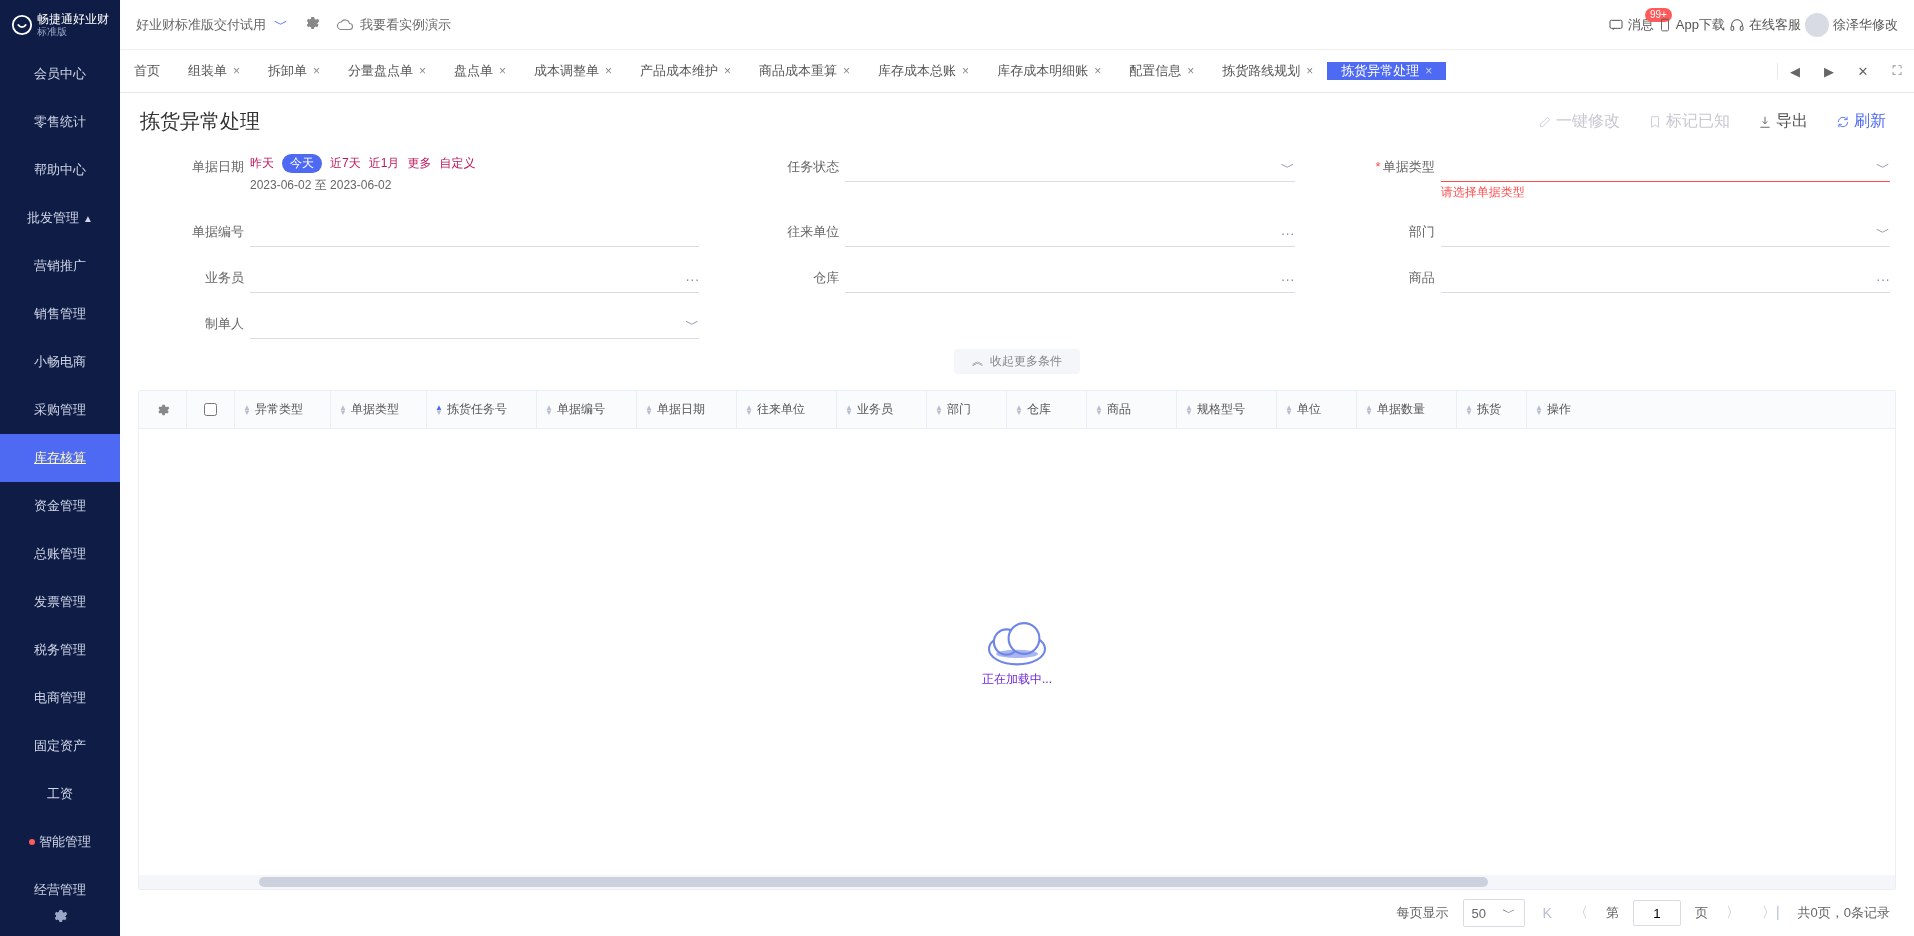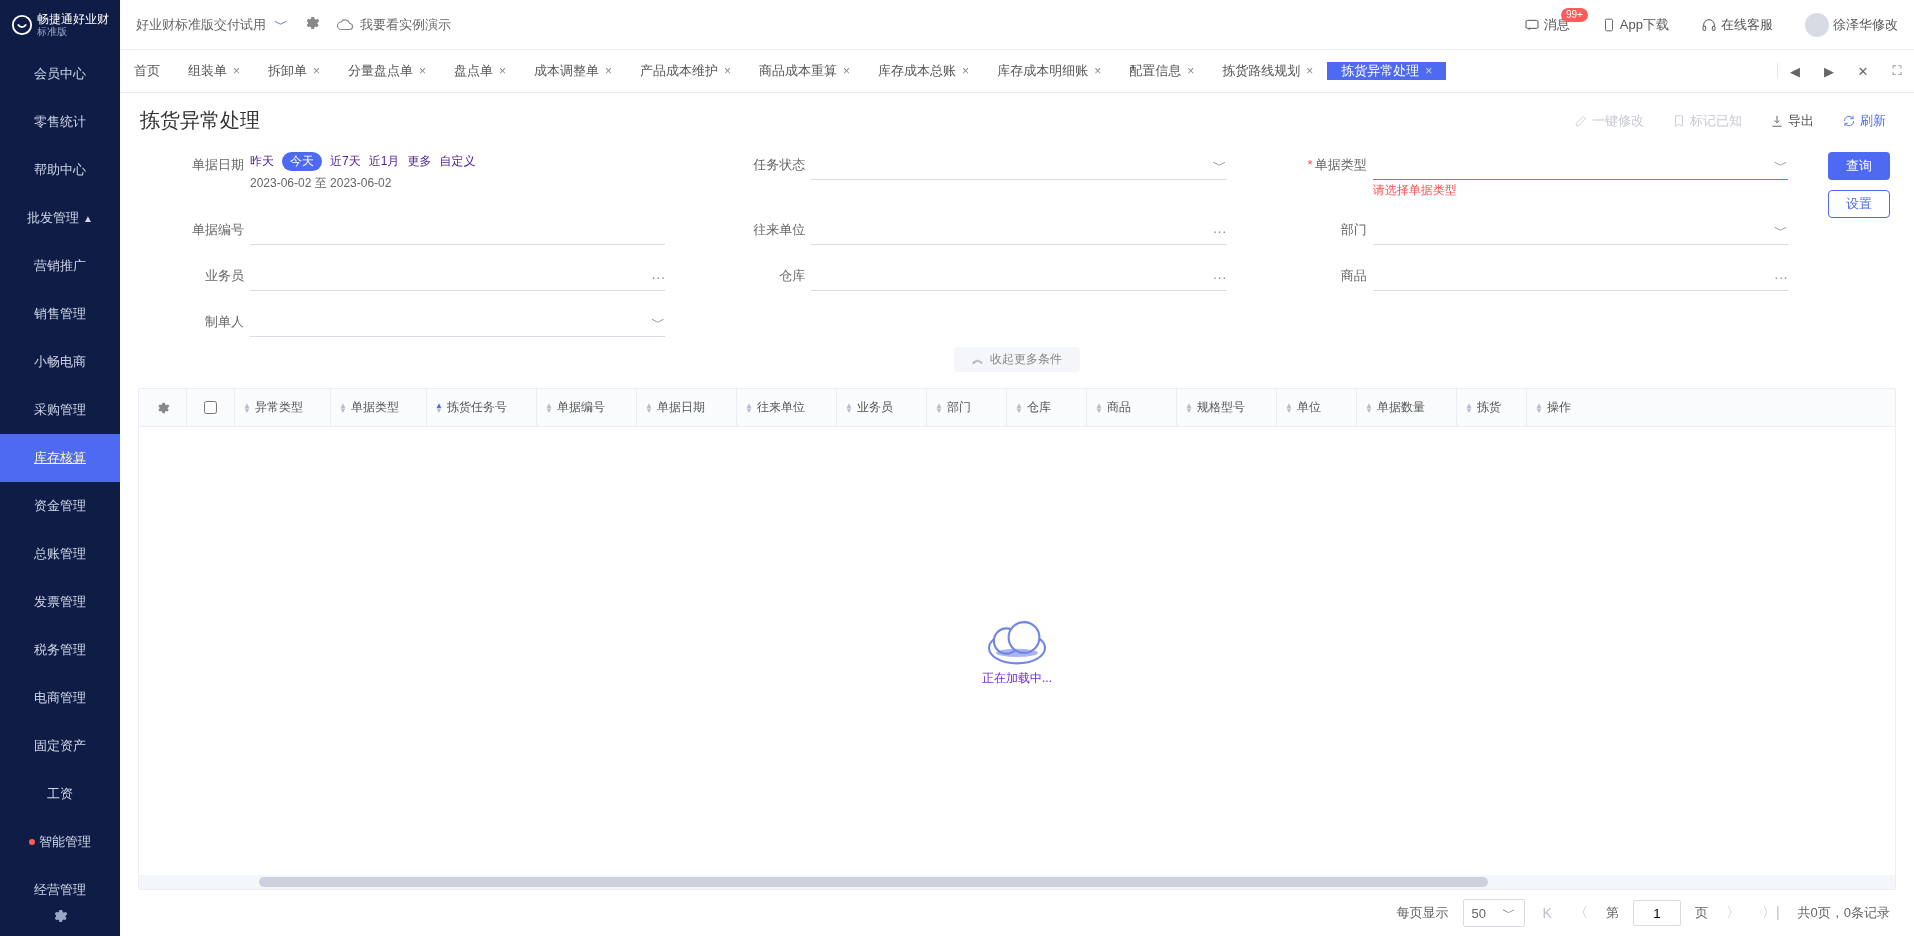--- a/index.html
+++ b/index.html
@@ -47,21 +47,21 @@
   
   .topbar {
     height: 50px; display:flex; align-items:center; padding:0 16px; gap:16px;
     border-bottom:1px solid #f0f0f0; color:#666;
   }
   .topbar .product-switch { display:flex; gap:8px; cursor:pointer; }
   .topbar .product-switch .chev { color:#4f6af2; font-size:14px; }
   .topbar .gear { color:#888; cursor:pointer; }
   .topbar .demo { display:flex; align-items:center; gap:6px; cursor:pointer; }
   .topbar .spacer { flex:1; }
-  .topbar .right { display:flex; align-items:center; gap:32px; color:#555; }
+  .topbar .right { display:flex; align-items:center; gap:4px; color:#555; }
   .topbar .right .item { display:flex; align-items:center; gap:4px; cursor:pointer; position:relative; }
   .badge { position:absolute; top:-8px; right:-18px; background:#ff5b5b; color:#fff; font-size:10px; border-radius:8px; padding:0 5px; line-height:14px; }
   .avatar { width:24px; height:24px; border-radius:50%; background:#d8dbe3; display:inline-block; }
 
   
   .tabs {
     height:43px; display:flex; align-items:center; background:#fff; border-bottom:1px solid #e6e8ee;
   }
   .tab {
     display:flex; align-items:center; gap:6px; padding:0 14px; font-size:13px; cursor:pointer;
@@ -72,37 +72,37 @@
   .tab.active .close { color:#fff; }
   .tabs-ctrl { display:flex; align-items:center; border-left:1px solid #e6e8ee; }
   .tabs-ctrl .btn { width:34px; display:flex; align-items:center; justify-content:center; cursor:pointer; color:#666; }
 
   
   .page-head {
     display:flex; align-items:center; padding:14px 20px; gap:12px; background:#fff;
   }
   .page-head h1 { font-size:20px; font-weight:500; color:#333; flex:0 0 auto; }
   .page-head .spacer{flex:1;}
-  .act { display:flex; align-items:center; gap:4px; font-size:13px; color:#999; cursor:pointer; padding:4px 8px; }
+  .act { display:flex; align-items:center; gap:4px; font-size:16px; color:#999; cursor:pointer; padding:4px 8px; }
   .act.disabled { color:#c7c9d1; cursor:not-allowed; }
   .act.link { color:#555; }
   .act svg { }
 
   
   .search-panel { padding:4px 24px 12px 24px; background:#fff; }
   .filters { display:grid; grid-template-columns: repeat(3, 1fr); column-gap:40px; row-gap:18px; }
   .field { display:flex; align-items:flex-start; gap:6px; }
   .field .label { width:100px; text-align:right; color:#666; padding-top:4px; flex-shrink:0;}
   .field .label .req { color:#ff4d4f; margin-right:2px; }
   .field .control { flex:1; min-width:0; }
   .input-line { position:relative; border-bottom:1px solid #d9dce5; height:28px; display:flex; align-items:center; }
   .input-line.error { border-bottom-color:#ff4d4f; }
   .input-line .suffix { position:absolute; right:0; color:#8a91a6; font-size:14px; }
   .date-opts { display:flex; gap:8px; align-items:center; flex-wrap:wrap; font-size:12px;}
-  .date-opts span { cursor:pointer; color:#4c1d95; }
+  .date-opts span { cursor:pointer; color:#be185d; }
   .date-opts span.active { background:#4f6af2; color:#fff; border-radius:10px; padding:1px 8px; }
   .date-range { font-size:12px; color:#666; margin-top:4px; }
   .err-text { color:#ff4d4f; font-size:12px; margin-top:2px; }
   .side-btns { display:flex; flex-direction:column; gap:10px; align-items:center;}
   .btn-primary { background:#4f6af2; color:#fff; border:none; border-radius:4px; width:62px; height:28px; cursor:pointer; font-size:13px;}
   .btn-outline { background:#fff; color:#4f6af2; border:1px solid #4f6af2; border-radius:4px; width:62px; height:28px; cursor:pointer; font-size:13px;}
   .search-row1 { display:flex; gap:40px; }
   .search-row1 .filters { flex:1; }
 
   .collapse-bar { display:flex; justify-content:center; margin:10px 0 4px; }
@@ -438,24 +438,20 @@
             <div class="label">制单人</div>
             <div class="control">
                 <div class="input-line">
                   <span class="suffix">﹀</span>
                 </div>
               </div>
           </div>
           <div></div>
             <div></div>
         </div>
-        <div class="side-btns">
-          <button class="btn-primary">查询</button>
-          <button class="btn-outline">设置</button>
-        </div>
       </div>
 
       <div class="collapse-bar">
         <div class="pill">
           <span>︽</span>
           <span>收起更多条件</span>
         </div>
       </div>
     </div>
 

